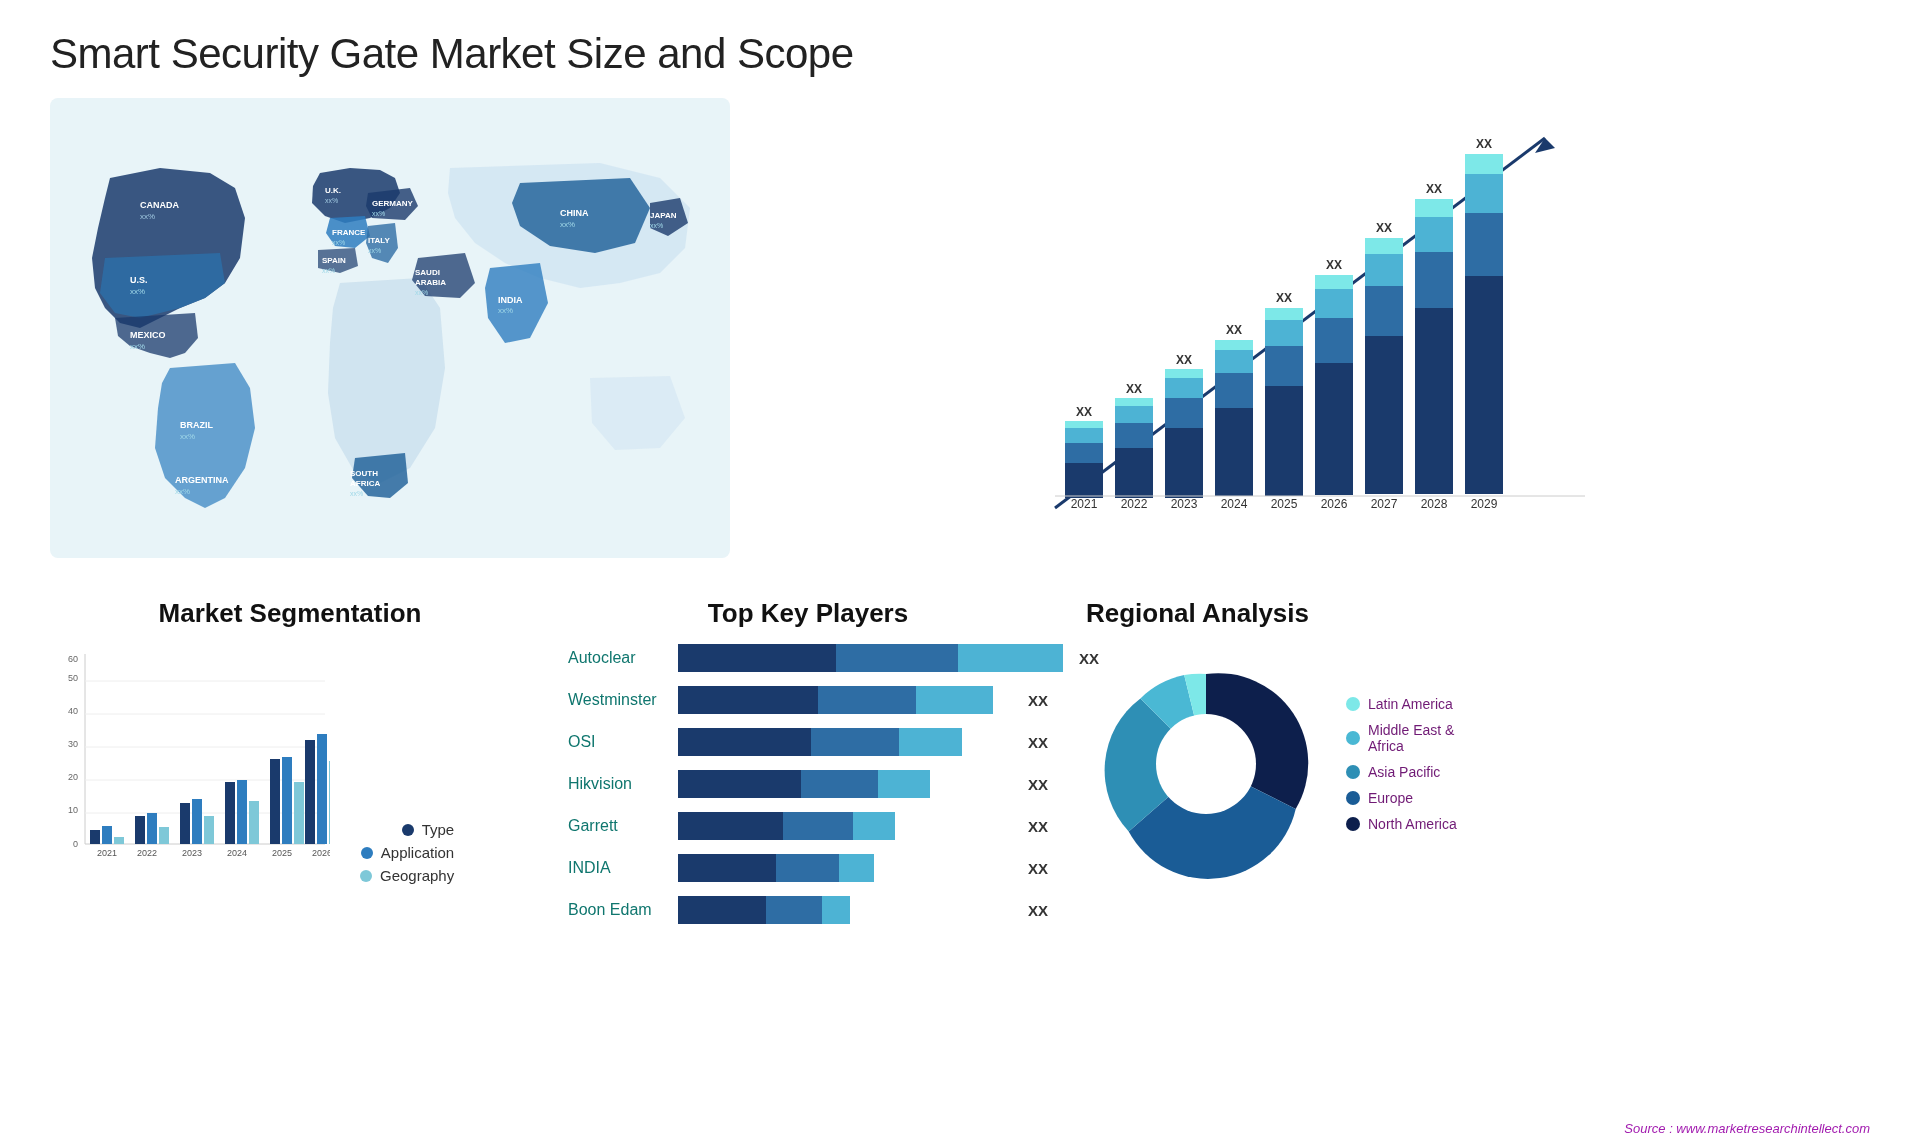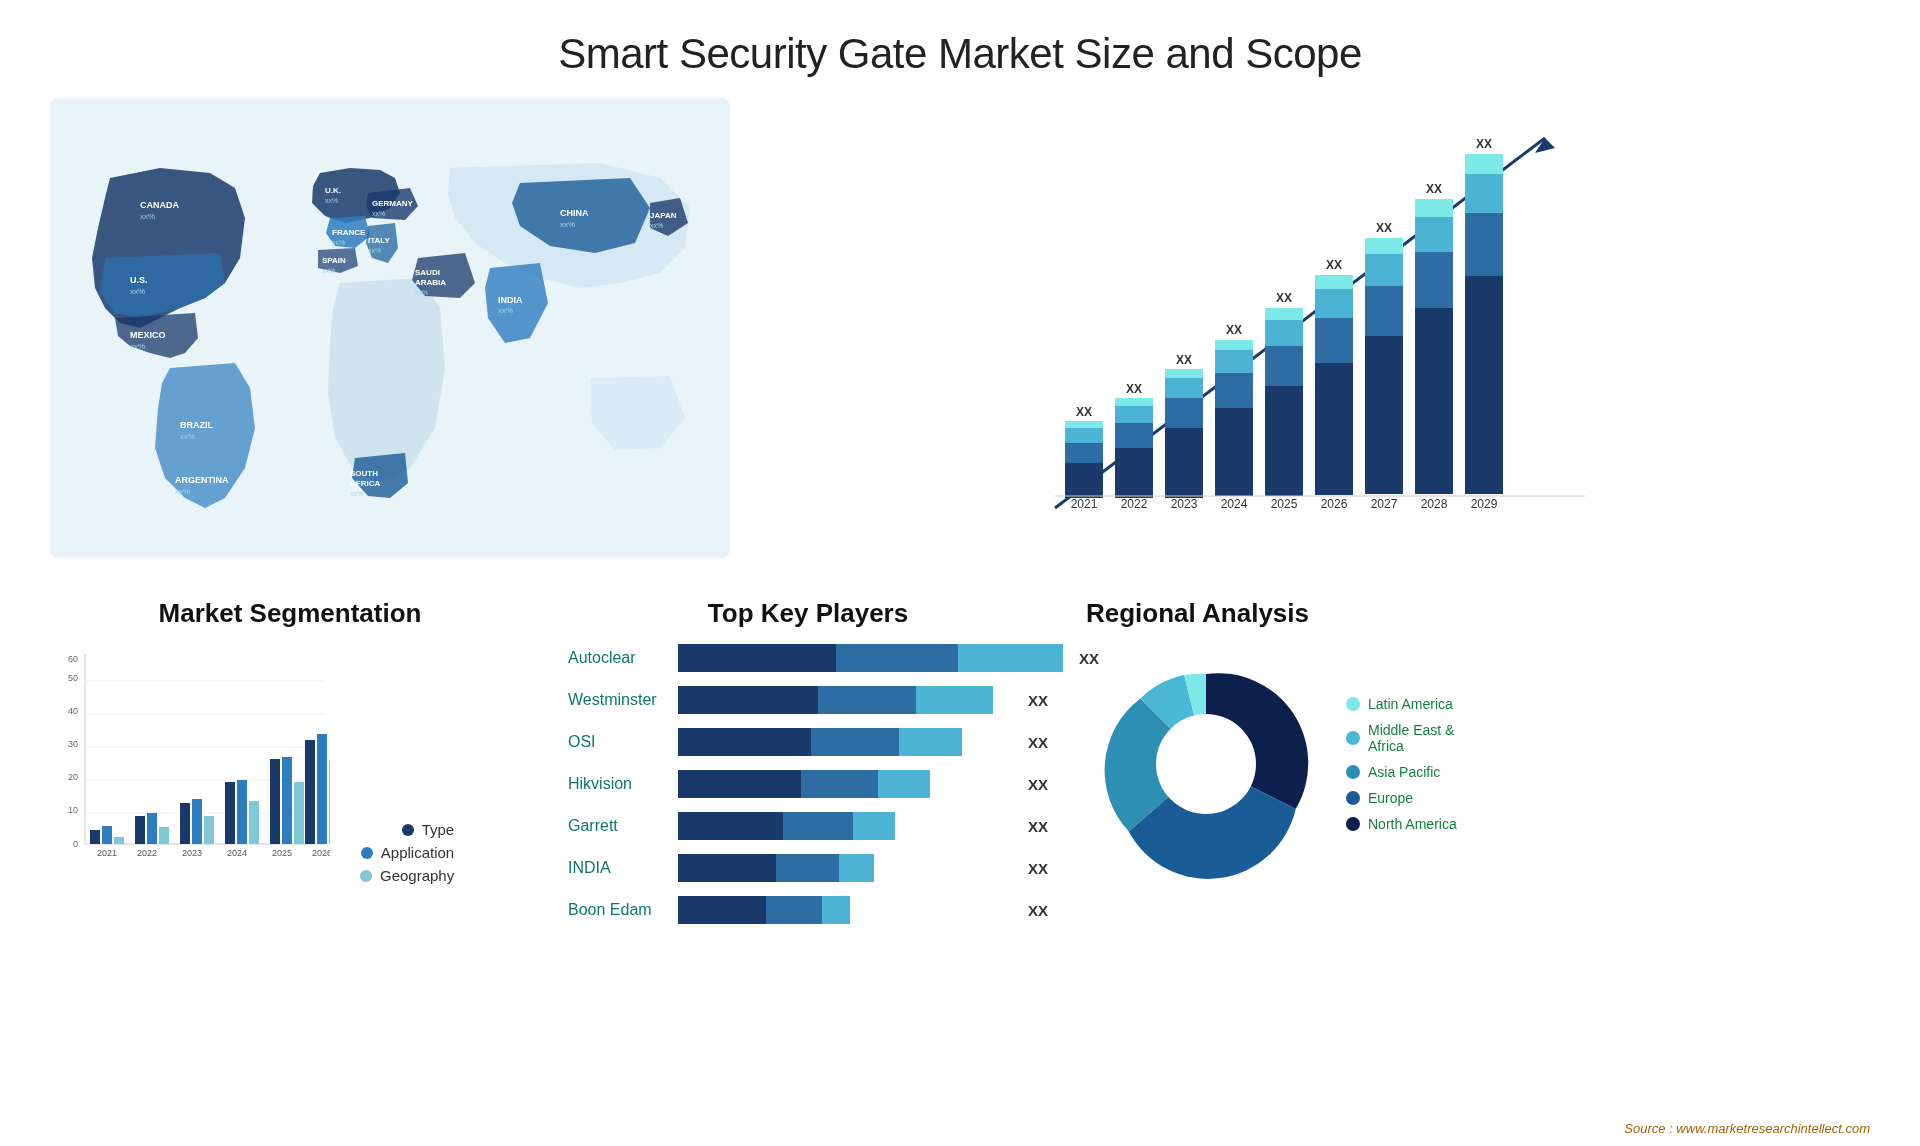--- a/index.html
+++ b/index.html
@@ -19,21 +19,20 @@
       padding: 30px 50px;
       position: relative;
     }
 
     
     .header {
       display: flex;
       justify-content: space-between;
       align-items: center;
       margin-bottom: 20px;
-      flex-direction: column;
     }
 
     .page-title {
       font-size: 42px;
       font-weight: 400;
       color: #222;
       letter-spacing: -0.5px;
     }
 
     .logo-area {
@@ -147,37 +146,37 @@
       display: flex;
       flex-direction: column;
       gap: 10px;
     }
 
     .legend-item {
       display: flex;
       align-items: center;
       gap: 8px;
       font-size: 14px;
-      color: #15803d;
+      color: #701a75;
     }
 
     .legend-dot {
       width: 14px;
       height: 14px;
       border-radius: 50%;
       flex-shrink: 0;
     }
 
     
     .source-text {
       position: absolute;
       bottom: 10px;
       right: 50px;
       font-size: 13px;
-      color: #a16207;
+      color: #a21caf;
       font-style: italic;
     }
 
     
     .seg-legend {
       display: flex;
       flex-direction: column;
       gap: 6px;
       margin-left: 20px;
     }

